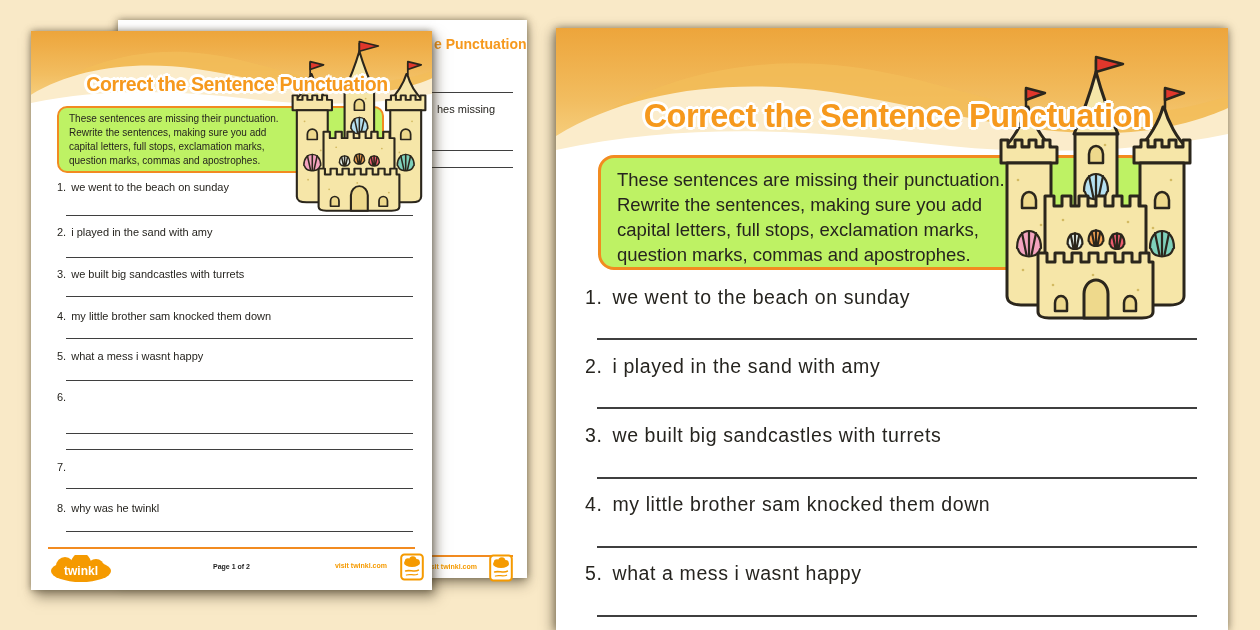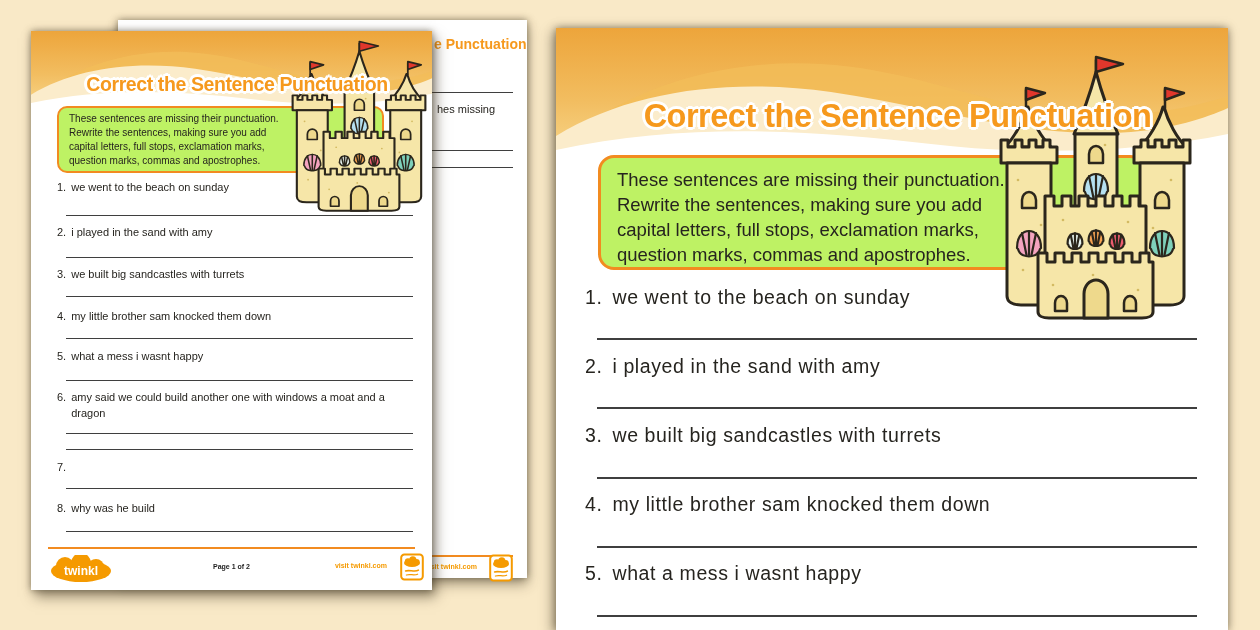--- a/index.html
+++ b/index.html
@@ -183,31 +183,30 @@
     <span>my little brother sam knocked them down</span>
   </div>
   <div class="rule fp-rule" style="top:307px"></div>
   <div class="item fp-item" style="top:317px">
     <span class="num">5.</span>
     <span>what a mess i wasnt happy</span>
   </div>
   <div class="rule fp-rule" style="top:349px"></div>
   <div class="item fp-item" style="top:358px">
     <span class="num">6.</span>
-    <span>amy said we could build another one with windows a moat and a dragon</span>
   </div>
   <div class="rule fp-rule" style="top:402px"></div>
   <div class="rule fp-rule" style="top:418px"></div>
   <div class="item fp-item" style="top:428px">
     <span class="num">7.</span>
   </div>
   <div class="rule fp-rule" style="top:457px"></div>
   <div class="item fp-item" style="top:469px">
     <span class="num">8.</span>
-    <span>why was he build</span>
+    <span>why was he twinkl</span>
   </div>
   <div class="rule fp-rule" style="top:500px"></div>
 
   <div class="foot-rule" style="left:17px;right:17px;top:516px"></div>
   <svg class="logo-cloud" viewBox="0 0 64 28">
     <use href="#cloud-logo"></use>
     <text x="32" y="20" text-anchor="middle" font-size="12" font-weight="bold" fill="#ffffff">twinkl</text>
   </svg>
   <div class="fp-foot-label">Page 1 of 2</div>
   <div class="visit" style="right:45px;top:531px">visit twinkl.com</div>

